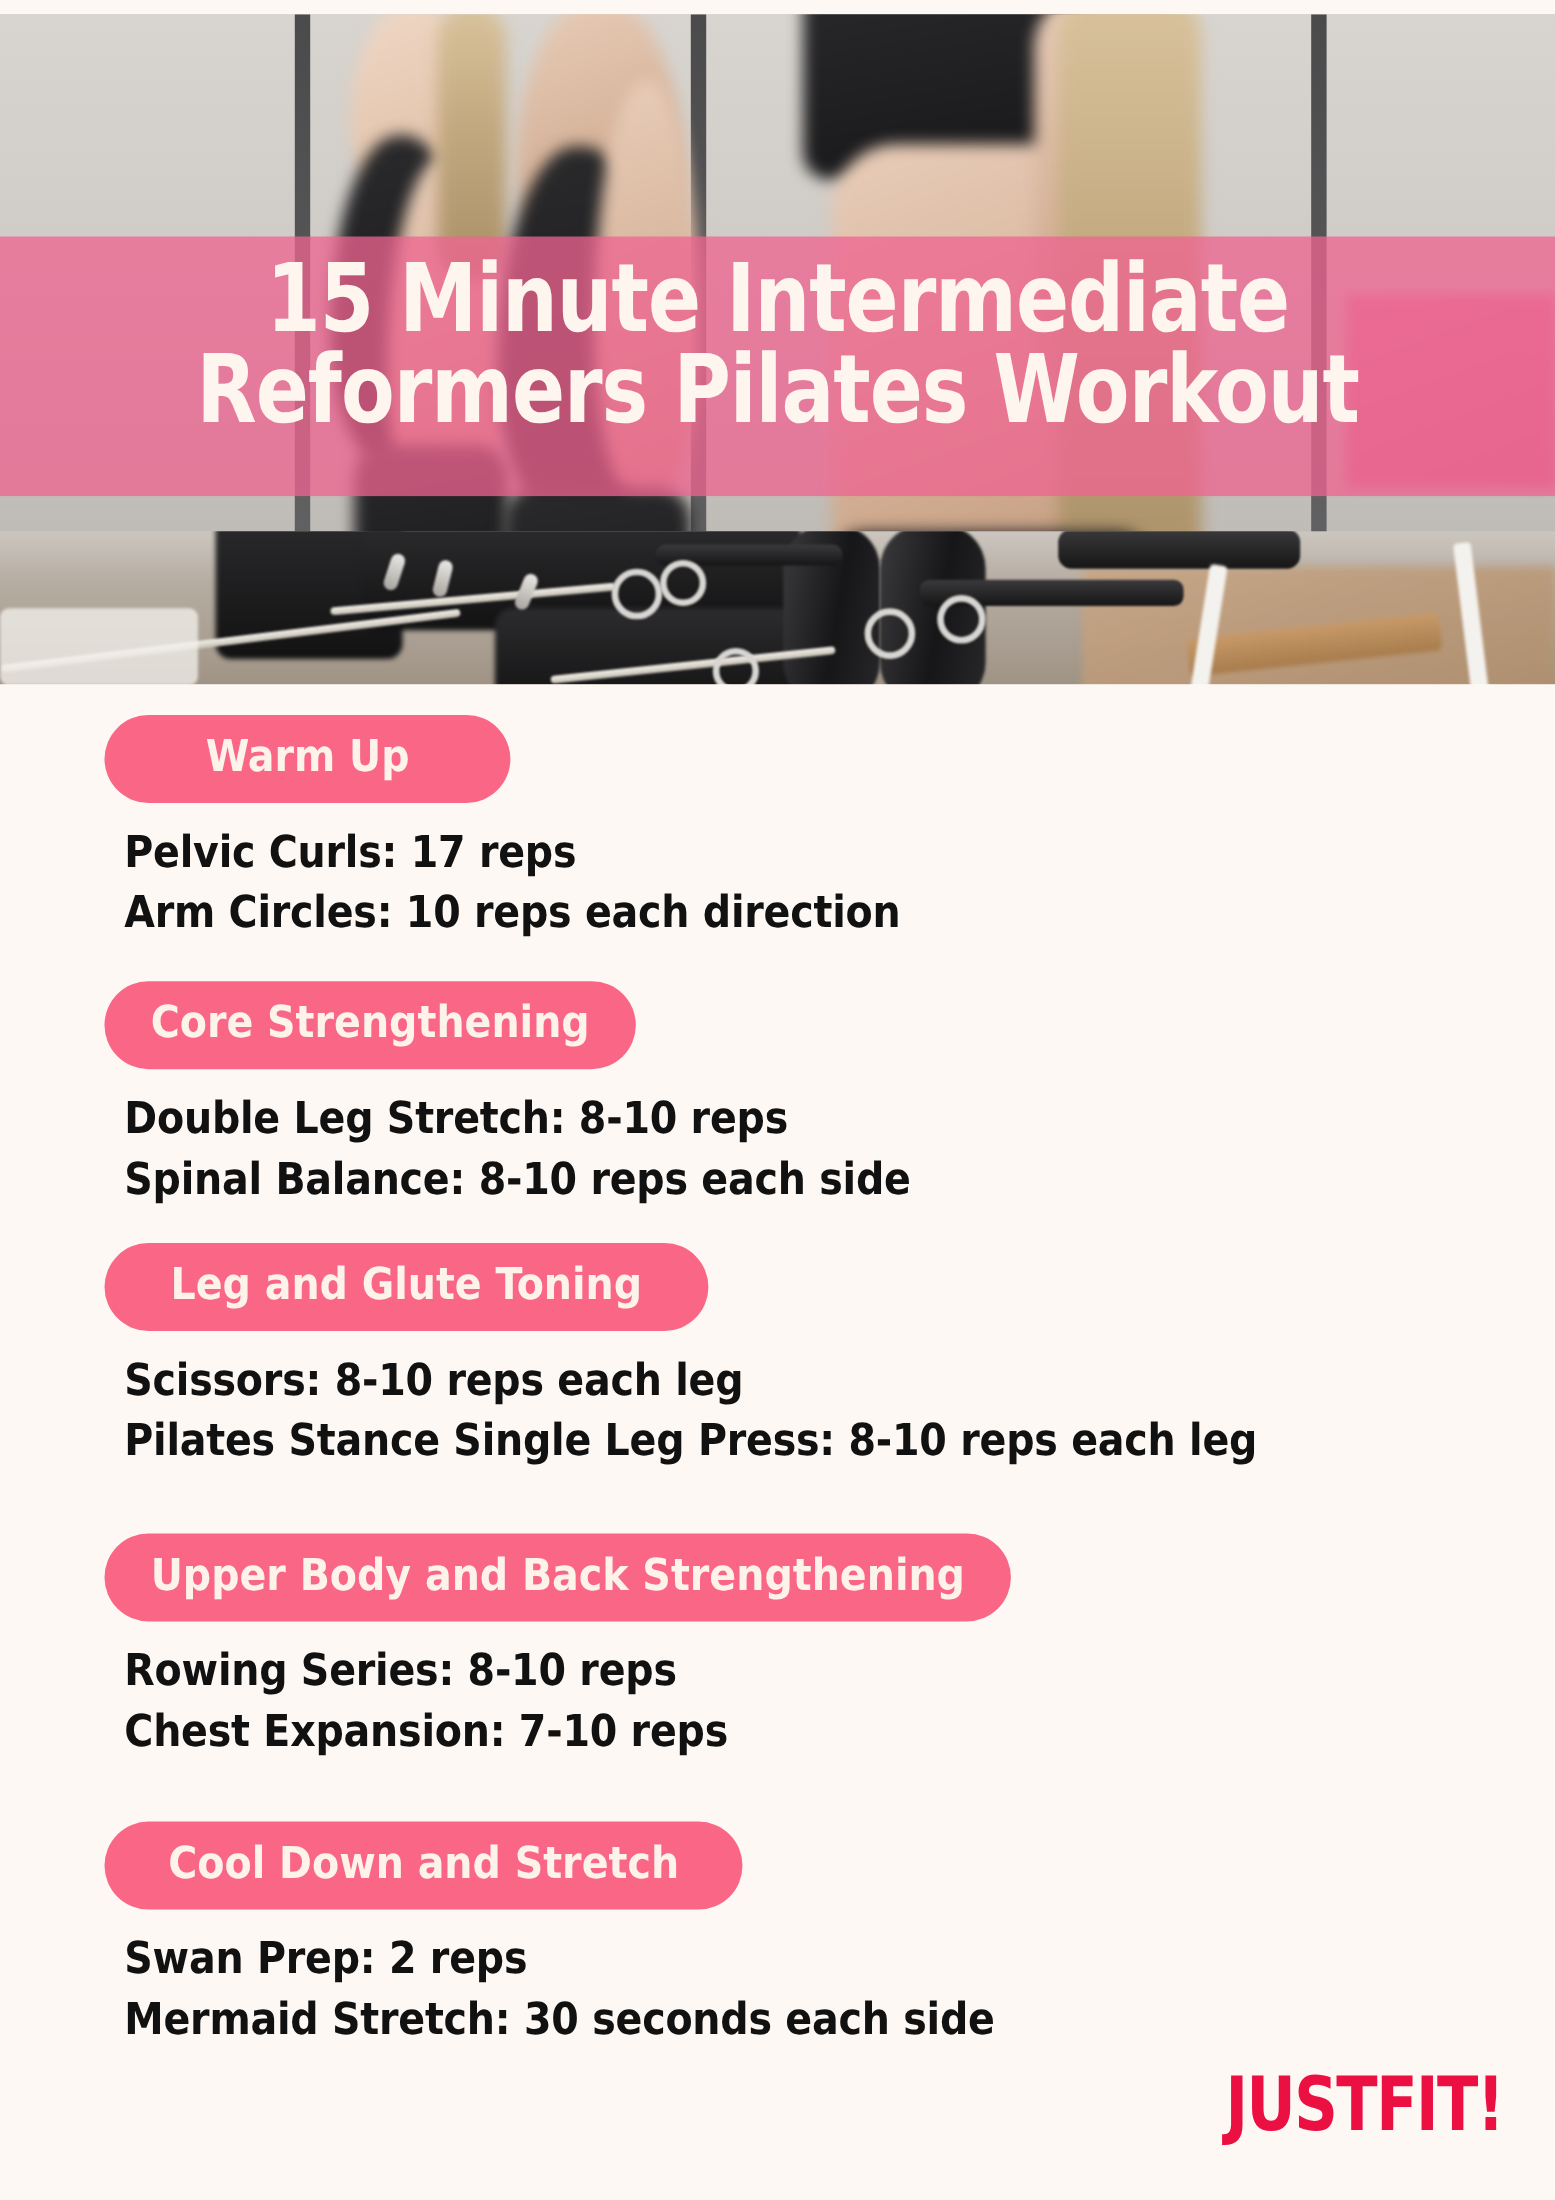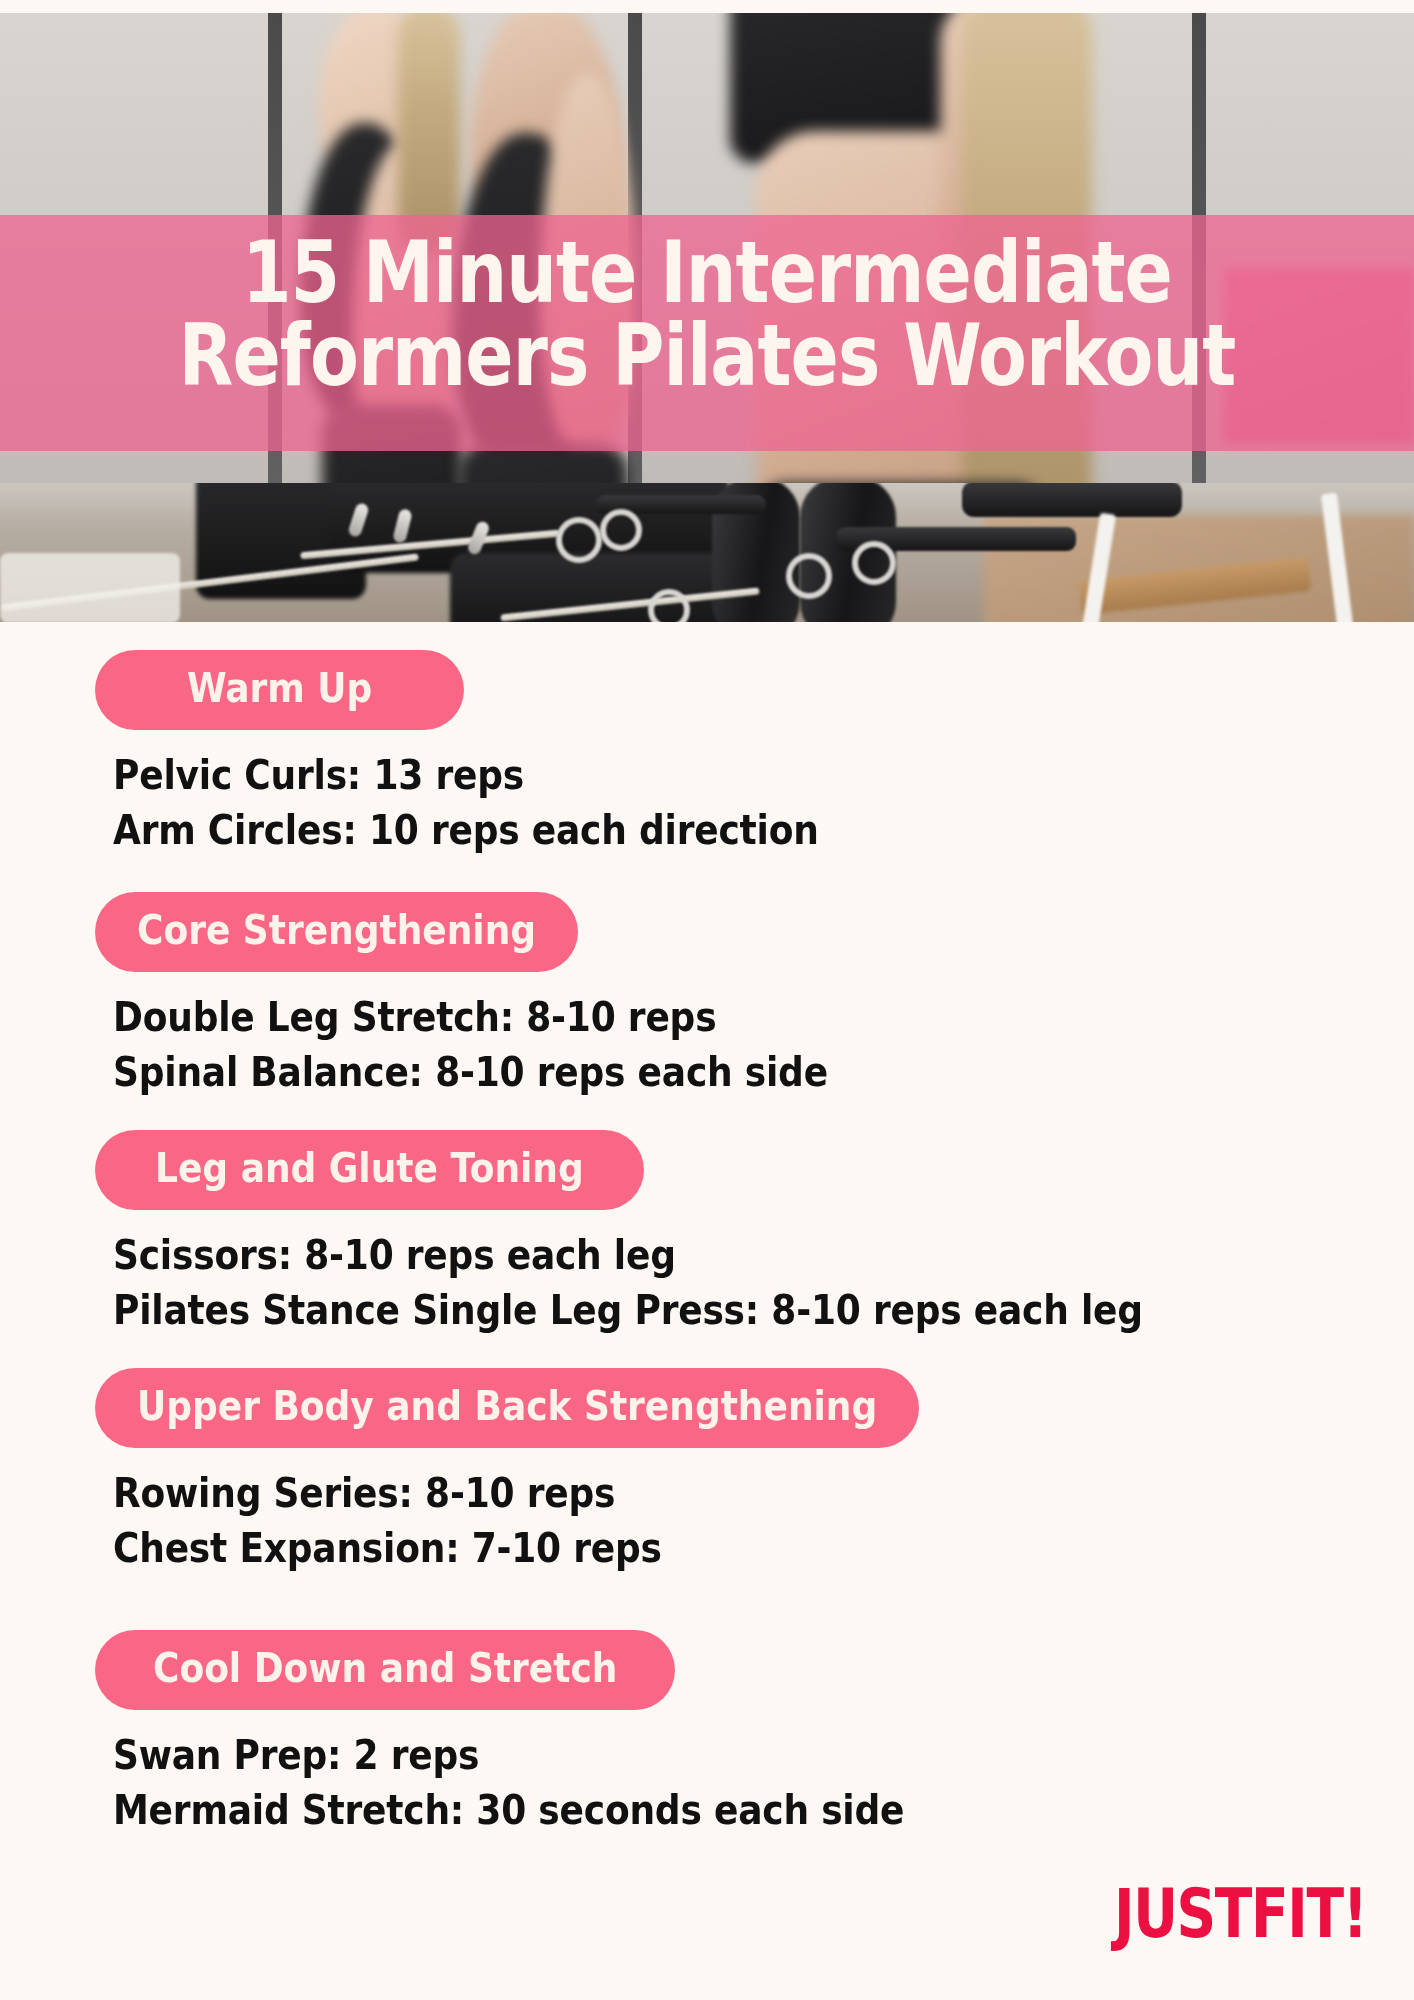--- a/index.html
+++ b/index.html
@@ -144,21 +144,21 @@
   .sec-warmup{padding-top:28px;}
   .sec-core{padding-top:34px;}
   .sec-leg{padding-top:30px;}
   .sec-upper{padding-top:30px;}
   .sec-cool{padding-top:30px;}
 
   
   #sec-warmup .pill{margin-left:95px;padding-left:92px;padding-right:92px;}
   #sec-core  .pill{margin-left:95px;padding-left:42px;padding-right:42px;}
   #sec-leg   .pill{margin-left:95px;padding-left:60px;padding-right:60px;}
-  #sec-upper .pill{margin-left:95px;padding-left:42px;padding-right:42px;}
+  #sec-upper .pill{margin-left:95px;padding-left:42px;padding-right:42px;margin-top:26px;}
   #sec-cool  .pill{margin-left:95px;padding-left:58px;padding-right:58px;margin-top:24px;}
 
   
   .logo{
     position:absolute;right:48px;bottom:52px;
     color:#eb0f42;
     font-family:"DejaVu Sans Condensed","Liberation Sans Narrow","Liberation Sans",sans-serif;
     font-weight:700;
     font-size:68px;
     letter-spacing:-1.5px;
@@ -234,21 +234,21 @@
     <div class="banner-title">15 Minute Intermediate
 Reformers Pilates Workout</div>
   </div>
 </div>
 
 <div class="content">
 
   <div class="section sec-warmup" id="sec-warmup">
     <div class="pill">Warm Up</div>
     <div class="items">
-      <span class="item">Pelvic Curls: 13 reps</span>
+      <span class="item">Pelvic Curls: 17 reps</span>
       <span class="item">Arm Circles: 10 reps each direction</span>
     </div>
   </div>
 
   <div class="section sec-core" id="sec-core">
     <div class="pill">Core Strengthening</div>
     <div class="items">
       <span class="item">Double Leg Stretch: 8-10 reps</span>
       <span class="item">Spinal Balance: 8-10 reps each side</span>
     </div>

